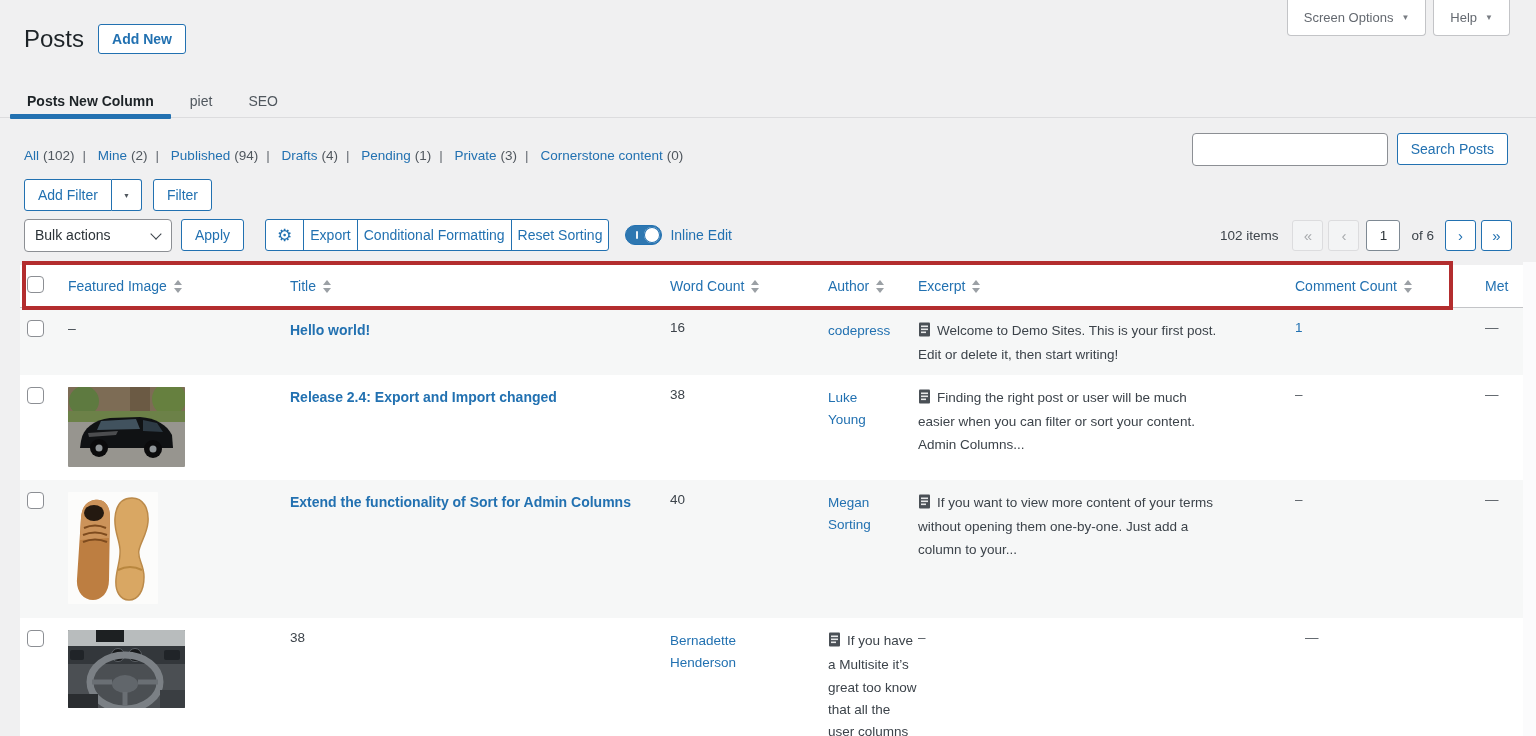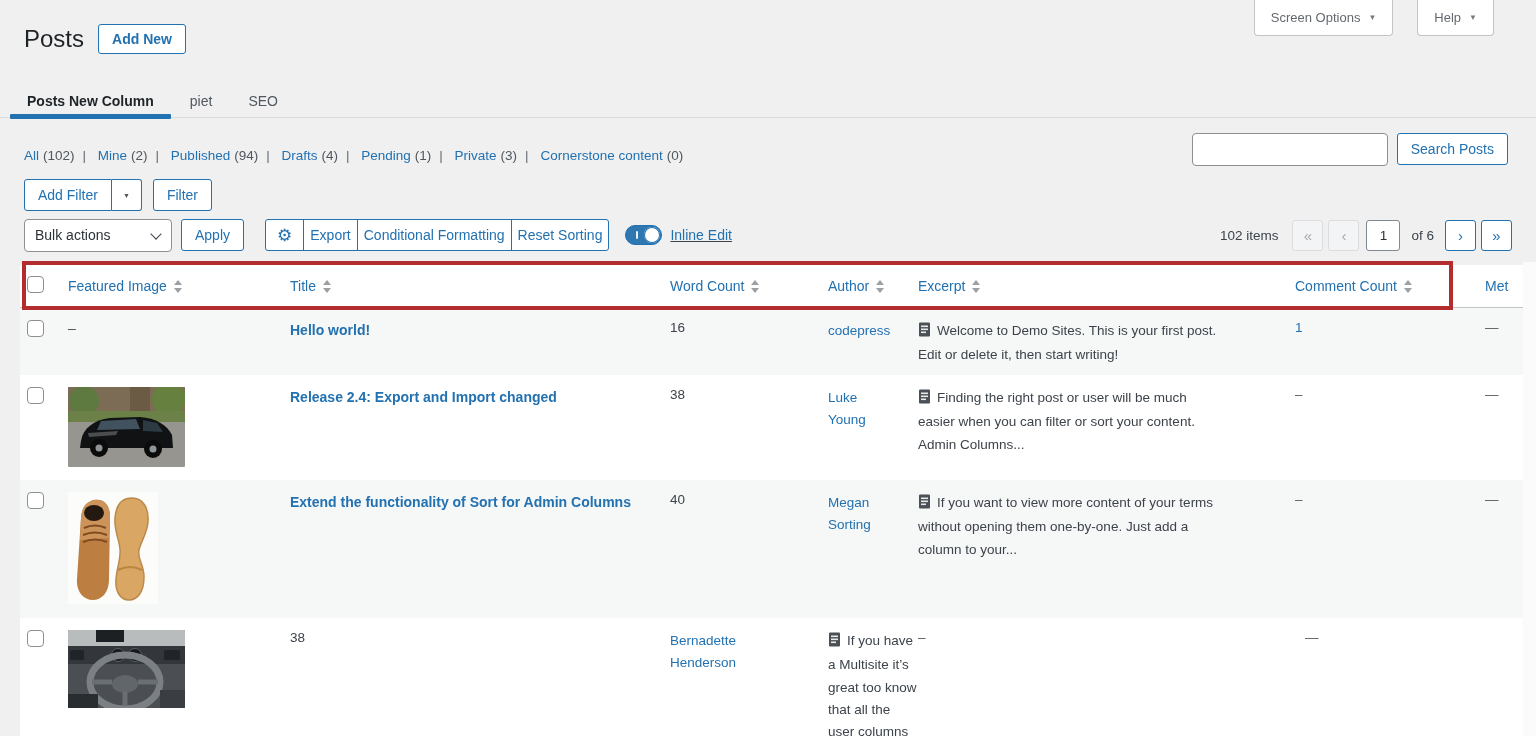--- a/index.html
+++ b/index.html
@@ -5,21 +5,21 @@
   * { margin:0; padding:0; box-sizing:border-box; }
   html,body { width:1536px; height:736px; }
   body {
     position:relative; overflow:hidden;
     background:#f0f0f1; color:#3c434a;
     font-family:"Liberation Sans", sans-serif; font-size:13px;
   }
   a { text-decoration:none; cursor:pointer; }
 
   
-  .top-tabs { position:absolute; top:0; right:42px; display:flex; gap:24px; z-index:3; }
+  .top-tabs { position:absolute; top:0; right:26px; display:flex; gap:7px; z-index:3; }
   .top-tab {
     background:#fff; border:1px solid #c3c4c7; border-top:none;
     border-radius:0 0 4px 4px; padding:0 16px; height:36px;
     color:#646970; font-size:13px; display:flex; align-items:center; gap:8px;
     font-family:inherit; cursor:pointer;
   }
   .mini-arrow { font-size:8px; color:#787c82; }
 
   
   .page-header { position:absolute; left:24px; top:24px; display:flex; align-items:center; gap:14px; }
@@ -92,21 +92,21 @@
     border:1px solid #2271b1; border-radius:3px; overflow:hidden; height:32px;
   }
   .btn-group > button {
     background:transparent; border:none; border-left:1px solid #2271b1;
     color:#2271b1; font-size:14px; font-family:inherit; padding:0 6px; cursor:pointer;
     display:flex; align-items:center;
   }
   .btn-group > button:first-child { border-left:none; padding:0 11px; }
   .gear { font-size:17px; line-height:1; color:#2271b1; }
 
-  .toggle-wrap { margin-left:16px; display:flex; align-items:center; gap:8px;text-decoration:underline; }
+  .toggle-wrap { margin-left:16px; display:flex; align-items:center; gap:8px; }
   .toggle {
     position:relative; width:37px; height:20px; background:#2e77b1;
     border:1px solid #2271b1; border-radius:11px; cursor:pointer;
   }
   .toggle .bar { position:absolute; left:10px; top:5px; width:2px; height:8px; background:rgba(255,255,255,.9); border-radius:1px; }
   .toggle .knob {
     position:absolute; right:1px; top:1px; width:16px; height:16px; border-radius:50%;
     background:#fff; box-shadow:0 0 0 1px #2271b1 inset;
   }
   .toggle-label { color:#2271b1; font-size:14px; }

